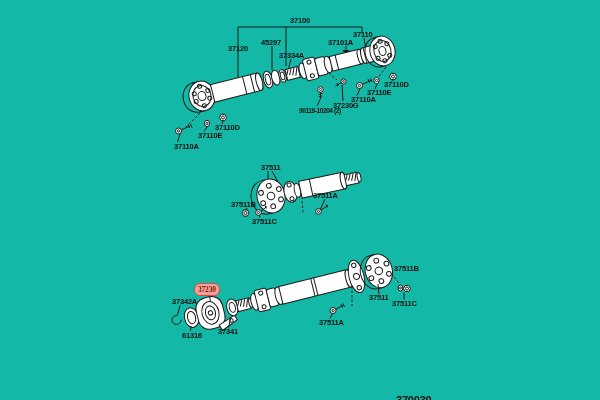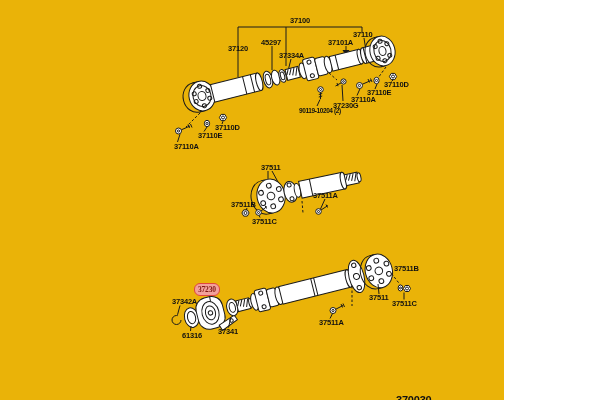--- a/index.html
+++ b/index.html
@@ -1,17 +1,17 @@
 <!DOCTYPE html>
 <html><head>
 <meta charset="utf-8">
 <style>
   html,body{margin:0;padding:0;background:#fff;}
-  .screen{position:relative;width:488px;height:400px;background:#eab308;overflow:hidden;
-          font-family:"Liberation Sans",sans-serif;padding-left:16px;}
+  .screen{position:relative;width:600px;height:400px;background:#14b8a6;overflow:hidden;
+          font-family:"Liberation Sans",sans-serif;}
   svg{position:absolute;left:0;top:0;}
   .lbl{position:absolute;font-weight:bold;font-size:7.5px;line-height:1;color:#111;
        letter-spacing:-0.2px;white-space:nowrap;}
   .lbl.small{font-size:6.5px;letter-spacing:-0.4px;}
   .lbl.hl{background:#F2A19B;border:1px solid #E2463E;border-radius:6px;
           color:#801912;padding:1.5px 3px;font-family:Liberation Serif, serif;}
   .figno{position:absolute;font-weight:bold;font-size:11px;color:#111;letter-spacing:-0.2px;margin-top:40px;}
   .footer{position:absolute;left:173px;top:373px;width:254px;height:25px;background:#6F6F6F;
           display:flex;align-items:center;justify-content:center;gap:26px;
           color:#fff;font-size:11px;letter-spacing:0.3px;}

